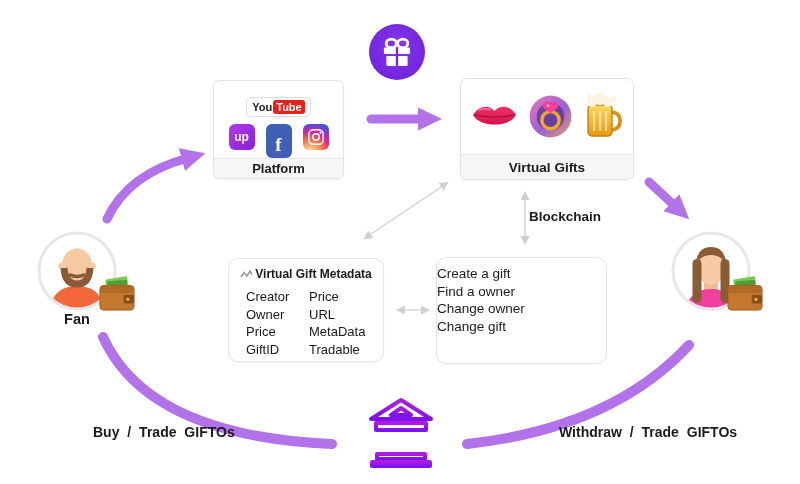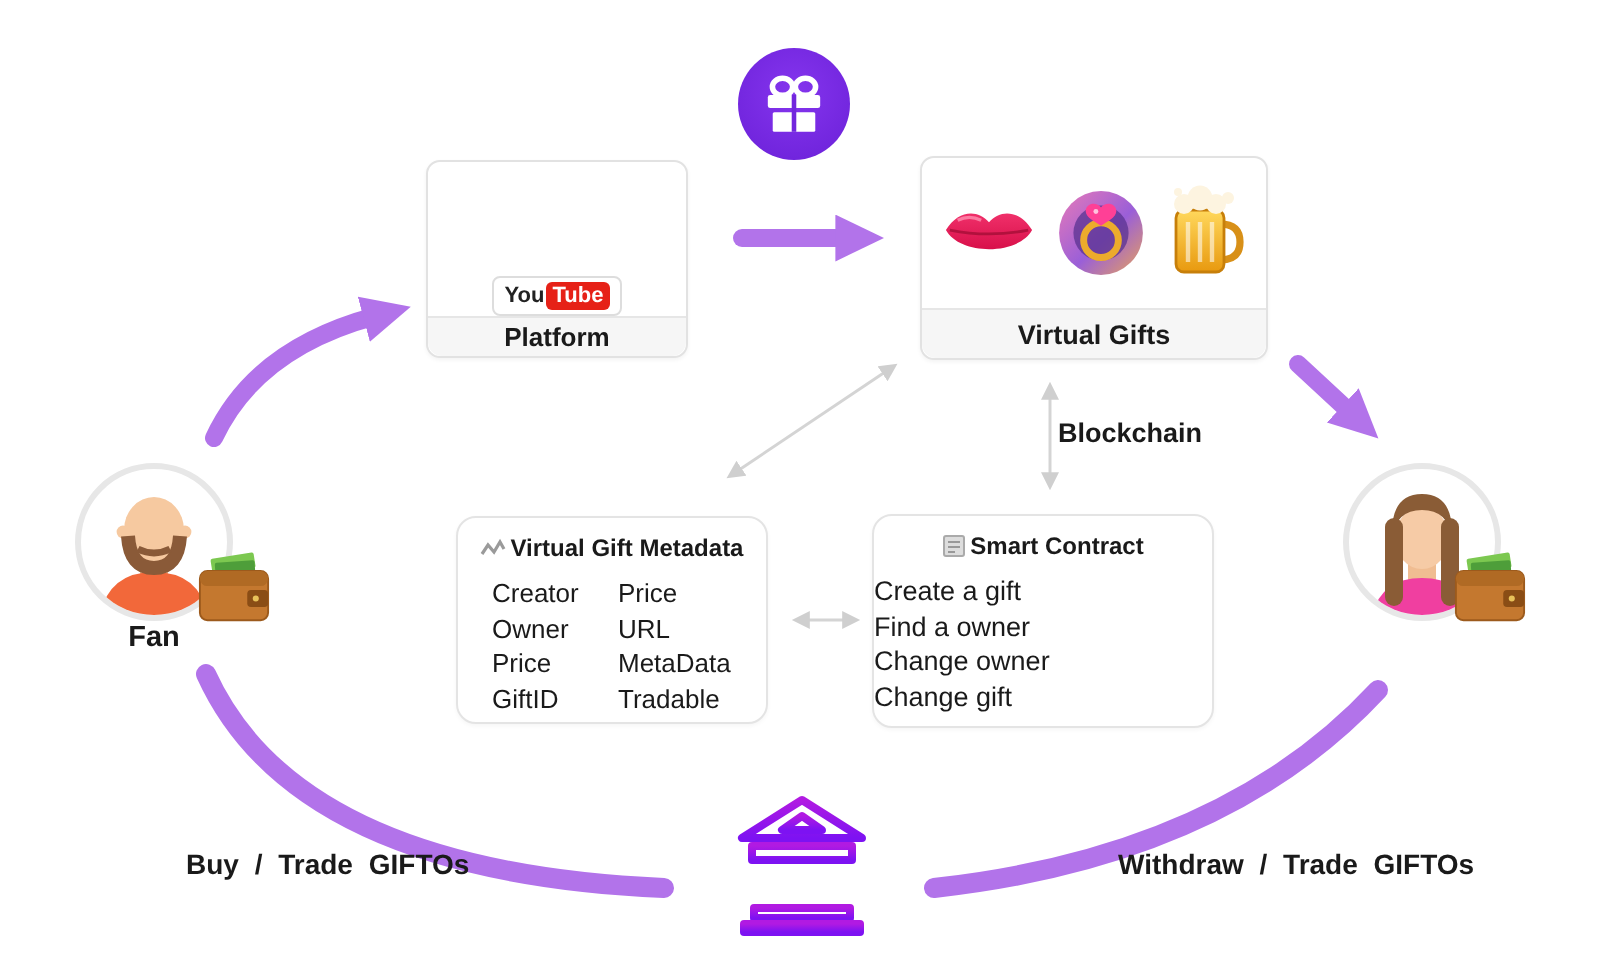--- a/index.html
+++ b/index.html
@@ -89,20 +89,35 @@
       <rect x="20.6" y="16.5" width="2.8" height="22.5" fill="#7226dd"></rect>
     </svg>
   </div>
 
   <div class="card" style="left:213px;top:80px;width:129px;height:97px;">
     <div class="card-body" style="flex-direction:column;gap:7px;padding-top:6px;justify-content:flex-end;">
       <span class="yt-badge">
         <span class="yt-you">You</span>
           <span class="yt-tube">Tube</span>
       </span>
+      <div style="display:flex;gap:11px;">
+        <div class="app-icon uplive">
+            <span>up</span>
+          </div>
+        <div class="app-icon facebook">
+            <span>f</span>
+          </div>
+        <div class="app-icon instagram">
+          <svg width="18" height="18" viewBox="0 0 20 20">
+            <rect x="2" y="2" width="16" height="16" rx="5" fill="none" stroke="#fff" stroke-width="1.7"></rect>
+            <circle cx="10" cy="10" r="3.6" fill="none" stroke="#fff" stroke-width="1.7"></circle>
+            <circle cx="15" cy="5.2" r="1.2" fill="#fff"></circle>
+          </svg>
+        </div>
+      </div>
     </div>
     <div class="card-footer" style="height:19px;">Platform</div>
   </div>
 
   <div class="card" style="left:460px;top:78px;width:172px;height:100px;">
     <div class="card-body" style="gap:9px;">
       <svg width="47" height="31" viewBox="0 0 48 31">
         <defs>
             <linearGradient id="lipG" x1="0" y1="0" x2="0" y2="1">
           <stop offset="0" stop-color="#f0306a"></stop>
@@ -168,29 +183,20 @@
       <div>
         <div>Price</div>
         <div>URL</div>
         <div>MetaData</div>
         <div>Tradable</div>
       </div>
     </div>
   </div>
 
   <div class="panel" style="left:436px;top:257px;width:169px;height:105px;">
-    <div class="panel-title">
-      <svg width="12" height="12" viewBox="0 0 12 12">
-        <rect x="1" y="1" width="10" height="10" rx="1" fill="#ddd" stroke="#aaa" stroke-width="1"></rect>
-        <line x1="3" y1="4" x2="9" y2="4" stroke="#999" stroke-width="1"></line>
-        <line x1="3" y1="6.5" x2="9" y2="6.5" stroke="#999" stroke-width="1"></line>
-        <line x1="3" y1="9" x2="6.5" y2="9" stroke="#999" stroke-width="1"></line>
-      </svg>
-      <span>Smart Contract</span>
-    </div>
     <div class="sc-list">
       <div>Create a gift</div>
       <div>Find a owner</div>
       <div>Change owner</div>
       <div>Change gift</div>
     </div>
   </div>
 
   <div class="avatar" style="left:37px;top:231px;">
     <svg width="80" height="80" viewBox="0 0 80 80">

